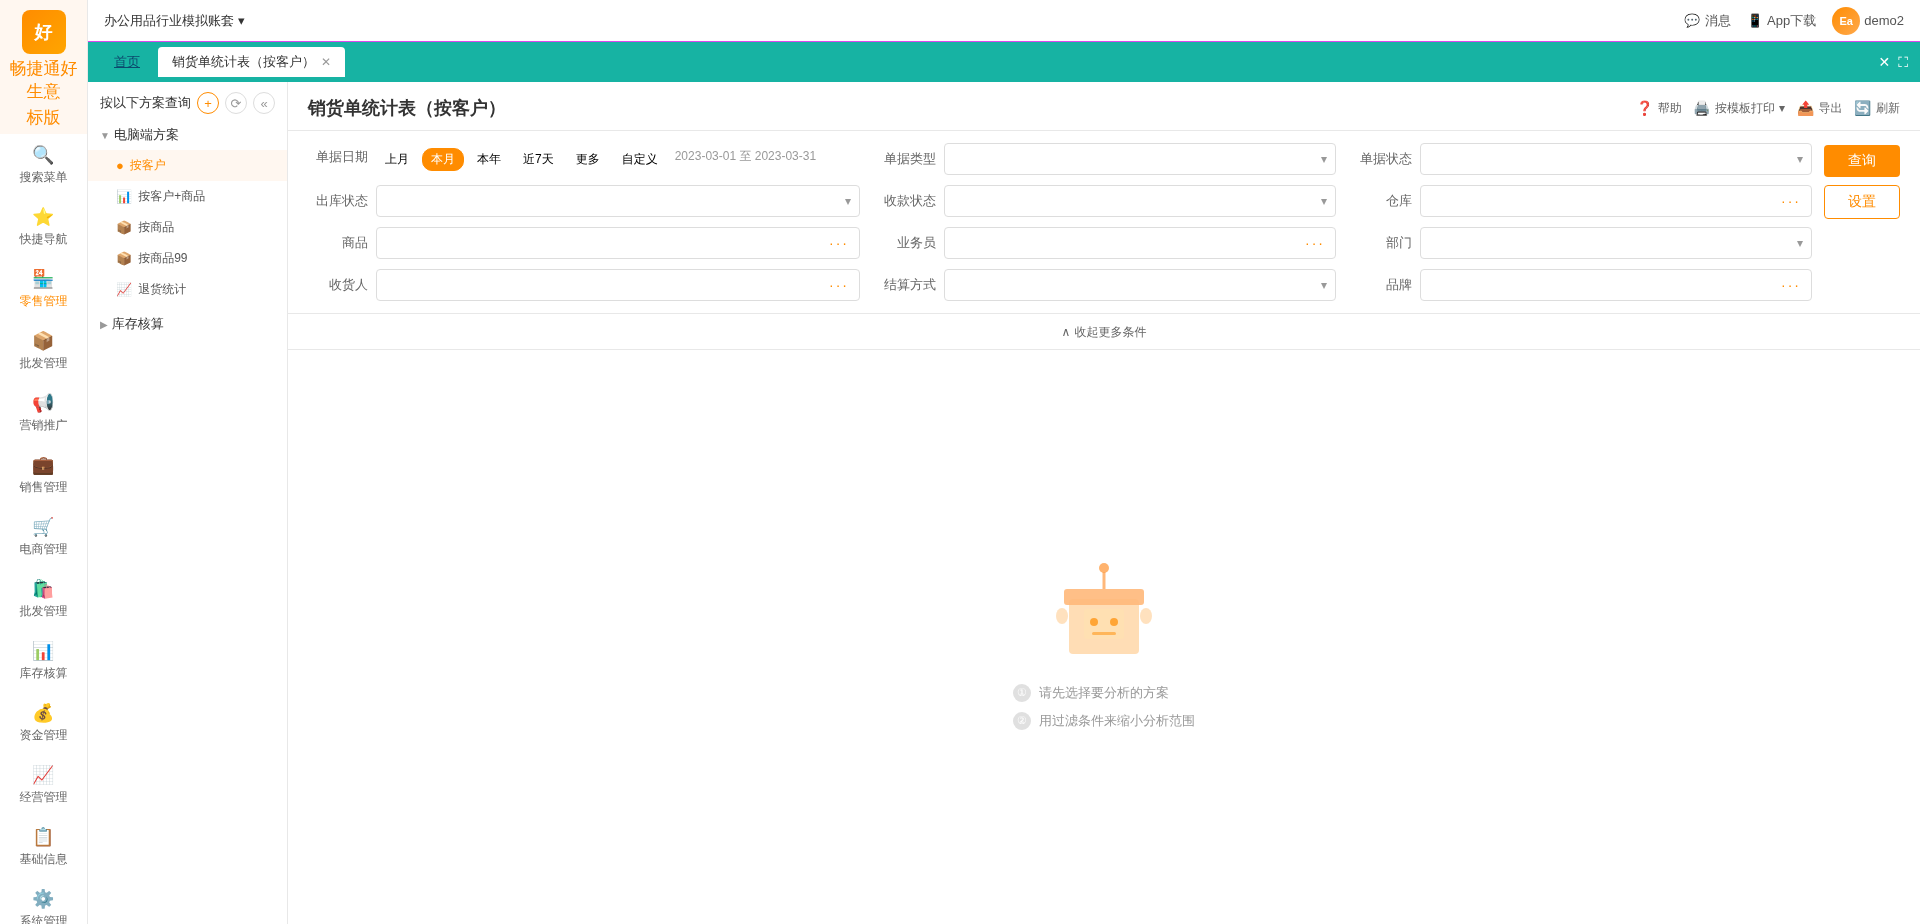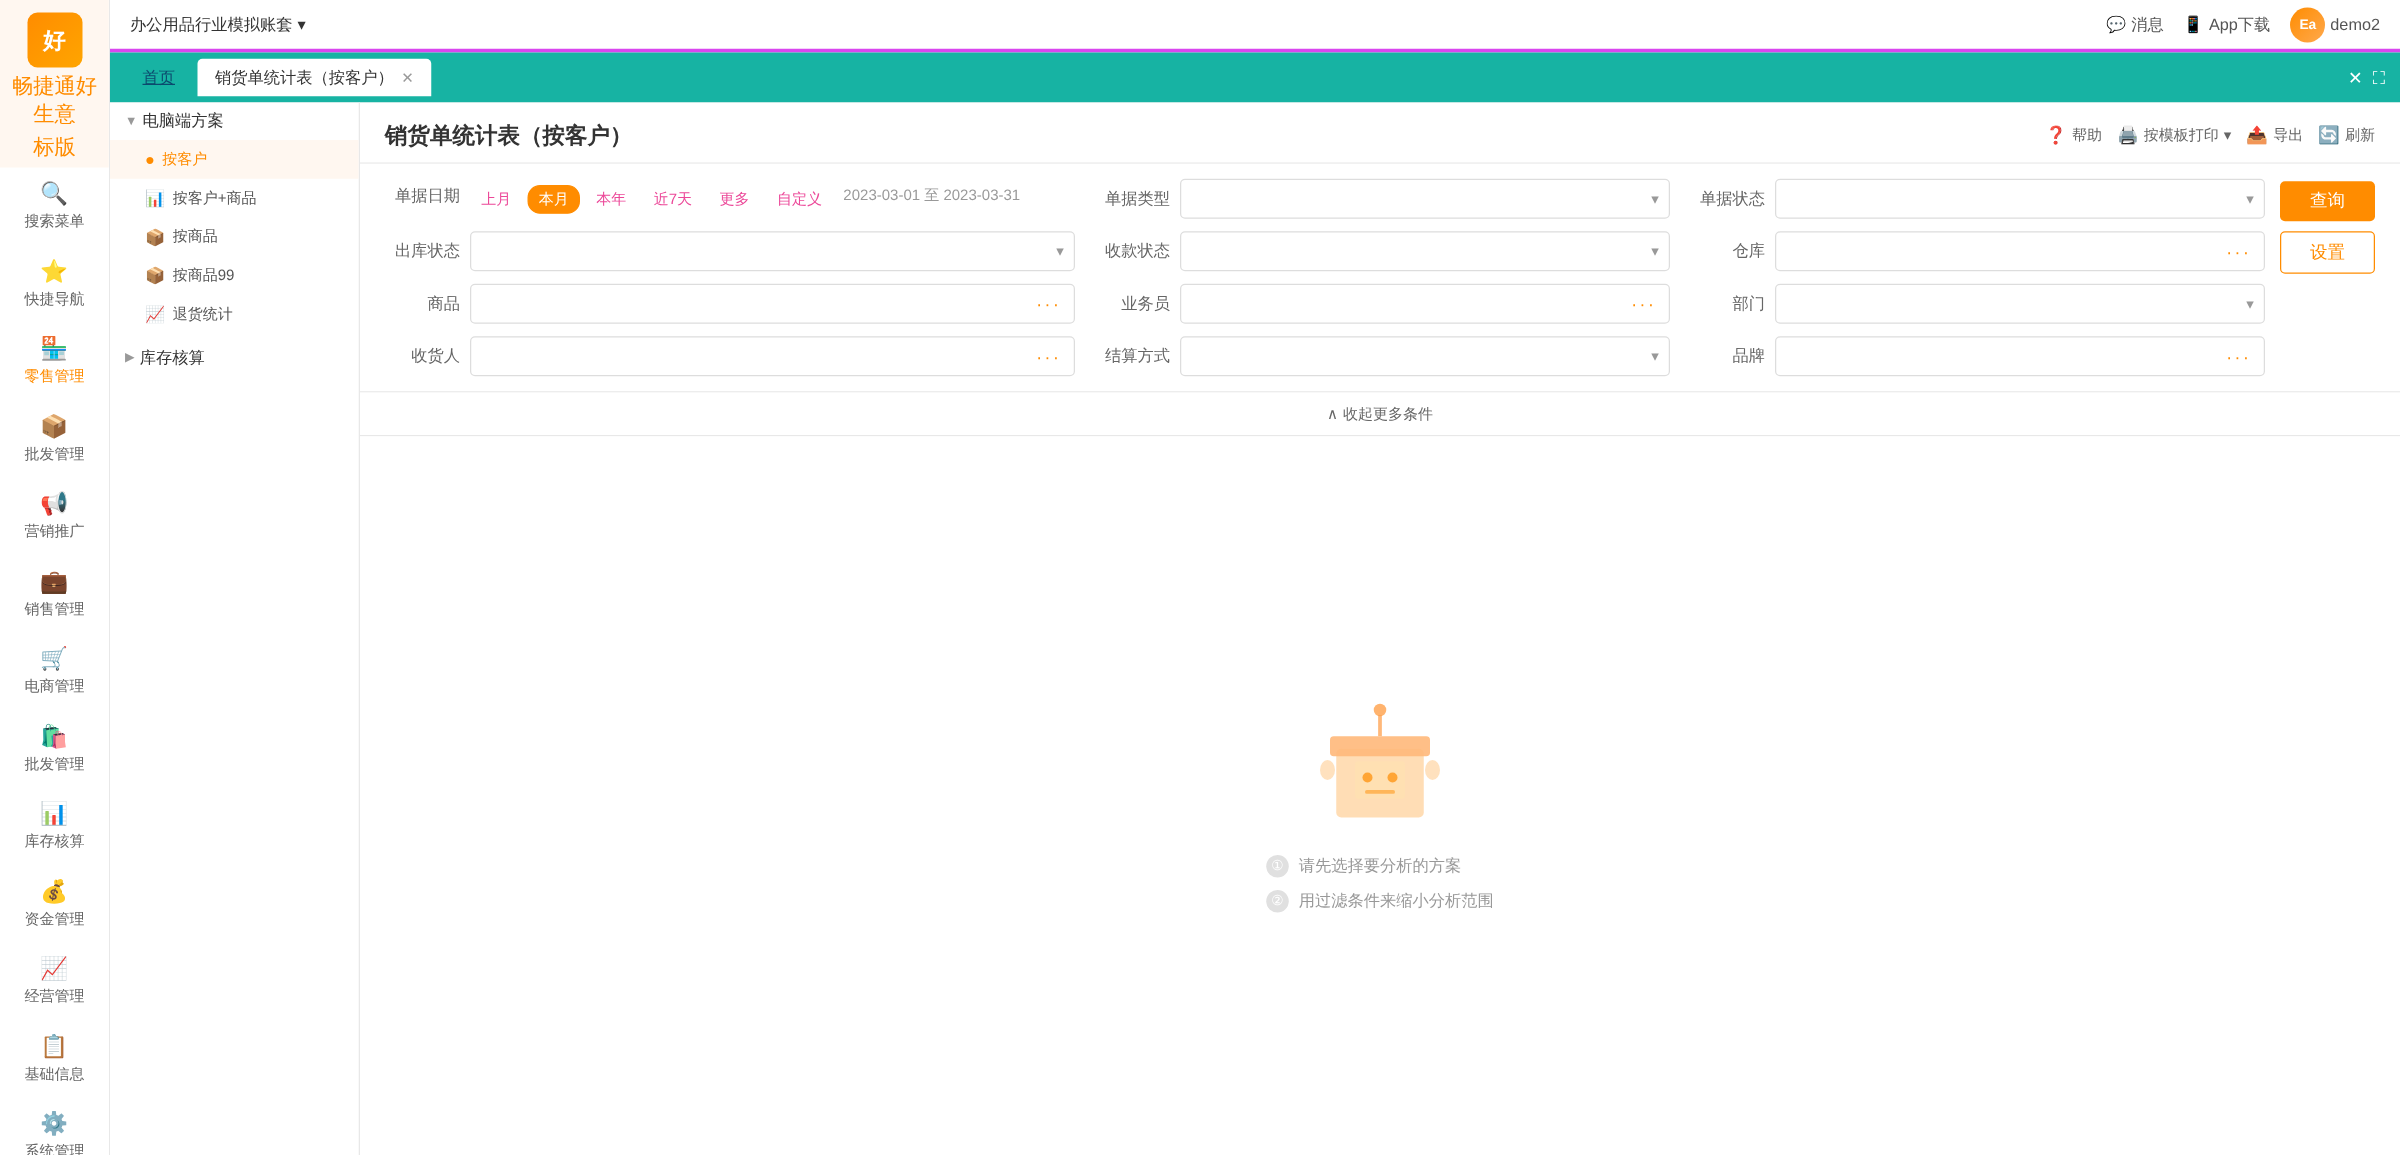--- a/index.html
+++ b/index.html
@@ -12,21 +12,21 @@
     .sidebar-logo-icon span { color: #fff; font-size: 18px; font-weight: bold; }
     .sidebar-logo-text { font-size: 17px; color: #ff8c00; margin-top: 3px; text-align: center; }
     .sidebar-item { width: 100%; display: flex; flex-direction: column; align-items: center; padding: 10px 5px; cursor: pointer; color: #666; font-size: 12px; transition: color 0.2s; }
     .sidebar-item.active { color: #ff8c00; }
     .sidebar-item-icon { font-size: 18px; margin-bottom: 3px; }
 
     
     .main { flex: 1; display: flex; flex-direction: column; overflow: hidden; }
 
     
-    .top-header { height: 42px; background: #fff; display: flex; align-items: center; justify-content: space-between; padding: 12px 16px; border-bottom: 3px solid #d946ef; }
+    .top-header { height: 42px; background: #fff; display: flex; align-items: center; justify-content: space-between; padding: 12px 16px; border-bottom: 1px solid #d946ef; }
     .top-header-left { display: flex; align-items: center; gap: 8px; }
     .industry-selector { font-size: 13px; color: #333; display: flex; align-items: center; gap: 4px; cursor: pointer; }
     .top-header-right { display: flex; align-items: center; gap: 16px; }
     .top-header-btn { display: flex; align-items: center; gap: 4px; font-size: 13px; color: #555; cursor: pointer; }
     .user-avatar { width: 28px; height: 28px; border-radius: 50%; background: linear-gradient(135deg, #ff8c00, #ffa94d); display: flex; align-items: center; justify-content: center; color: #fff; font-size: 11px; font-weight: bold; }
 
     
     .tab-bar { height: 40px; background: #17b3a3; display: flex; align-items: center; padding: 0 12px; gap: 4px; }
     .tab { display: flex; align-items: center; padding: 6px 14px; border-radius: 4px 4px 0 0; font-size: 13px; cursor: pointer; gap: 6px; }
     .tab.home { background: transparent; color: #0c4a6e; text-decoration: underline; }
@@ -60,21 +60,21 @@
     .page-actions { display: flex; align-items: center; gap: 12px; }
     .page-action-btn { display: flex; align-items: center; gap: 4px; font-size: 12px; color: #666; cursor: pointer; }
     .page-action-btn .icon { font-size: 14px; }
 
     
     .filter-area { background: #fff; padding: 12px 20px; border-bottom: 1px solid #e8e8e8; }
     .filter-row { display: flex; align-items: center; gap: 16px; margin-bottom: 10px; }
     .filter-row:last-child { margin-bottom: 0; }
     .filter-label { font-size: 13px; color: #666; width: 60px; flex-shrink: 0; text-align: right; }
     .date-shortcuts { display: flex; align-items: center; gap: 4px; }
-    .date-shortcut { padding: 2px 8px; border-radius: 3px; font-size: 12px; cursor: pointer; color: #ec4899; border: 1px solid transparent; }
+    .date-shortcut { padding: 2px 8px; border-radius: 3px; font-size: 12px; cursor: pointer; color: #000000; border: 1px solid transparent; }
     .date-shortcut.active { background: #ff8c00; color: #fff; border-color: #ff8c00; border-radius: 10px; }
     .date-range-text { font-size: 12px; color: #999; }
     .filter-select { flex: 1; height: 32px; border: 1px solid #ddd; border-radius: 4px; padding: 0 8px; font-size: 13px; color: #333; display: flex; align-items: center; justify-content: space-between; cursor: pointer; background: #fff; }
     .filter-select-arrow { color: #999; font-size: 12px; }
     .filter-input-wrapper { flex: 1; height: 32px; border: 1px solid #ddd; border-radius: 4px; padding: 0 10px; display: flex; align-items: center; justify-content: space-between; cursor: pointer; background: #fff; }
     .filter-input-wrapper .dots { color: #ff8c00; font-size: 14px; letter-spacing: 2px; }
 
     
     .query-btn { background: #ff8c00; color: #fff; border: none; border-radius: 4px; padding: 7px 24px; font-size: 14px; cursor: pointer; }
     .settings-btn { background: #fff; color: #ff8c00; border: 1px solid #ff8c00; border-radius: 4px; padding: 7px 18px; font-size: 14px; cursor: pointer; }
@@ -205,20 +205,28 @@
     </div>
     <div class="tab-maximize">
       <span>✕</span>
       <span>⛶</span>
     </div>
   </div>
 
   <div class="page-content">
 
     <div class="scheme-panel">
+      <div class="scheme-panel-header">
+        <span class="scheme-panel-title">按以下方案查询</span>
+        <div class="scheme-panel-actions">
+          <div class="scheme-action-btn" style="color:#ff8c00;border-color:#ff8c00;">+</div>
+          <div class="scheme-action-btn">⟳</div>
+          <div class="scheme-action-btn">«</div>
+        </div>
+      </div>
 
       <div class="scheme-group">
         <div class="scheme-group-title">
           <span class="arrow">▼</span>
           <span>电脑端方案</span>
         </div>
         <div class="scheme-item active">
           <span class="item-icon" style="color:#ff8c00;">●</span>
           <span>按客户</span>
         </div>

